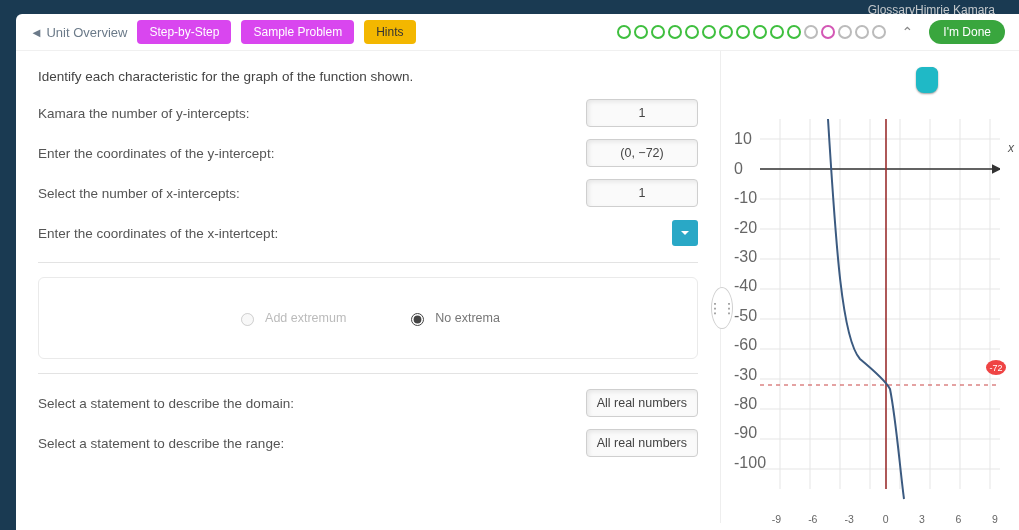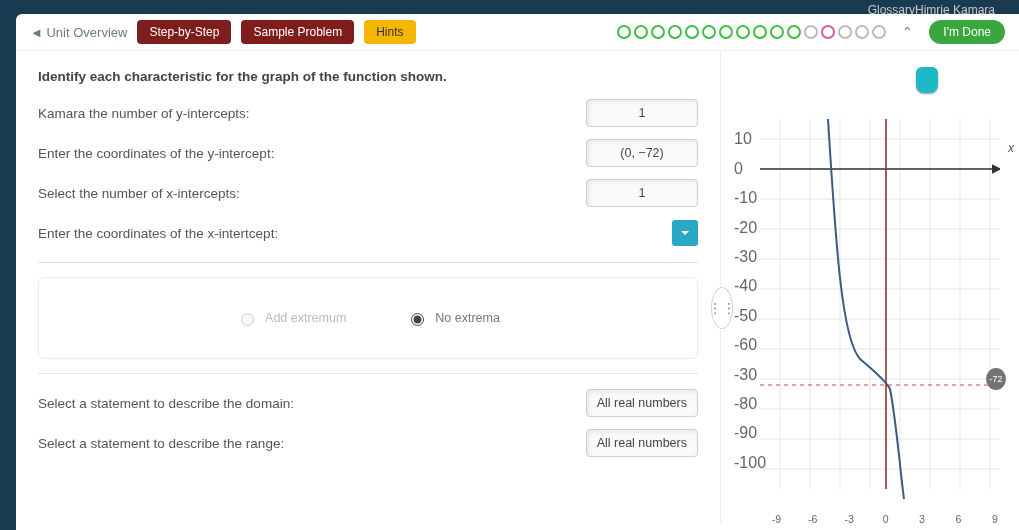--- a/index.html
+++ b/index.html
@@ -3,51 +3,51 @@
 <meta charset="utf-8">
 <style>
 html,body{margin:0;padding:0;font-family:Arial,Helvetica,sans-serif;font-size:13px;color:#444;background:#1a3a52}
 .screen{width:1019px;height:530px;margin:0 auto;position:relative;overflow:hidden;background:#1a3a52}
 .topbar{position:absolute;top:0;right:0;height:20px;display:flex;align-items:center;color:#e0e0e0;font-size:12px;padding-right:24px}
 .topbar span{opacity:.85}
 .panel{position:absolute;left:16px;right:0;top:14px;bottom:0;background:#ffffff;border-radius:6px 0 0 0;padding:0}
 .panel-head{display:flex;align-items:center;padding:6px 14px;gap:10px;border-bottom:1px solid #f0f0f0}
 .link-unit{color:#6b7a89;font-size:13px}
 .tab{padding:5px 12px;border-radius:4px;font-size:12px;color:#fff;display:inline-block}
-.tab-blue{background:#7f1d1d}
+.tab-blue{background:#d946ef}
 .tab-yellow{background:#f3b700;color:#333}
 .progress{margin-left:auto;display:flex;align-items:center;gap:10px}
 .circles{display:flex;gap:3px}
 .circle{width:14px;height:14px;border-radius:50%;border:2px solid #888;box-sizing:border-box}
 .circle.correct{border-color:#3fbf3f}
 .circle.pending{border-color:#bbb}
 .circle.skip{border-color:#d357b5}
 .chev{color:#888;font-size:14px;padding:0 6px}
 .done{background:#39a63e;color:#fff;border-radius:12px;font-size:12px;padding:5px 14px}
 .content{display:flex;height:calc(100% - 44px)}
 .left{flex:1;padding:12px 22px;overflow:auto}
 .right{width:290px;border-left:1px solid #eee;position:relative;padding:6px 4px}
-.prompt{font-weight:bold;margin:6px 0 14px 0;font-size:13.5px;color:#444}
+.prompt{font-weight:normal;margin:6px 0 14px 0;font-size:13.5px;color:#444}
 .row{display:flex;align-items:center;margin:10px 0;min-height:30px}
 .row .label{flex:1;font-size:13.5px;color:#555}
 .val-box{min-width:90px;height:26px;border:1px solid #cfcfcf;border-radius:4px;background:#fafafa;display:flex;align-items:center;justify-content:center;font-size:12.5px;padding:0 10px;box-shadow:inset 2px 2px 4px rgba(0,0,0,.08)}
 .dd-btn{width:26px;height:26px;background:#29a8c6;border-radius:3px;display:flex;align-items:center;justify-content:center;color:#fff}
 .dd-btn svg{width:10px;height:10px;fill:#fff}
 .hr{border:none;border-top:1px solid #e3e3e3;margin:14px 0}
 .rad-group{border:1px solid #eaeaea;border-radius:6px;padding:32px 10px;display:flex;align-items:flex-end;justify-content:center;gap:60px;margin:10px 0}
 .rad{display:flex;align-items:center;gap:8px;font-size:12.5px;color:#777}
 .rad input{accent-color:#444}
 .disabled{color:#bbb}
 .divider-handle{position:absolute;left:-10px;top:50%;width:20px;height:40px;border-radius:50%;background:#fff;border:1px solid #d0d0d0;display:flex;align-items:center;justify-content:center;color:#888;font-size:14px}
 
 .graph{position:relative;width:260px;height:420px;margin:32px auto 0 auto}
 .graph svg{position:absolute;inset:0}
 .slider-knob{position:absolute;top:-22px;right:62px;width:22px;height:26px;border-radius:6px 6px 8px 8px;background:#1fb9c6;box-shadow:0 1px 2px rgba(0,0,0,.4)}
 .slider-label{position:absolute;top:-22px;right:70px;transform:translateX(50%);background:#333;color:#fff;font-size:10px;border-radius:50%;width:16px;height:16px;display:flex;align-items:center;justify-content:center}
-.pt-label{position:absolute;right:-6px;bottom:119px;background:#737373;color:#fff;border-radius:50%;width:20px;height:22px;display:flex;align-items:center;justify-content:center;font-size:9px}
+.pt-label{position:absolute;right:-6px;bottom:134px;background:#ef4444;color:#fff;border-radius:50%;width:20px;height:15px;display:flex;align-items:center;justify-content:center;font-size:9px}
 .ylab{position:absolute;left:-6px;font-size:16px;color:#666;transform:translateY(-50%)}
 .xlab{position:absolute;bottom:-16px;font-size:10.5px;color:#666;transform:translateX(-50%)}
 .xaxis-label{position:absolute;right:-14px;top:52px;font-style:italic;font-size:12px;color:#555}
 </style>
 </head>
 <body>
 <div class="screen">
 <div class="topbar">
   <span>Glossary</span>
   <span>Himrie Kamara</span>

